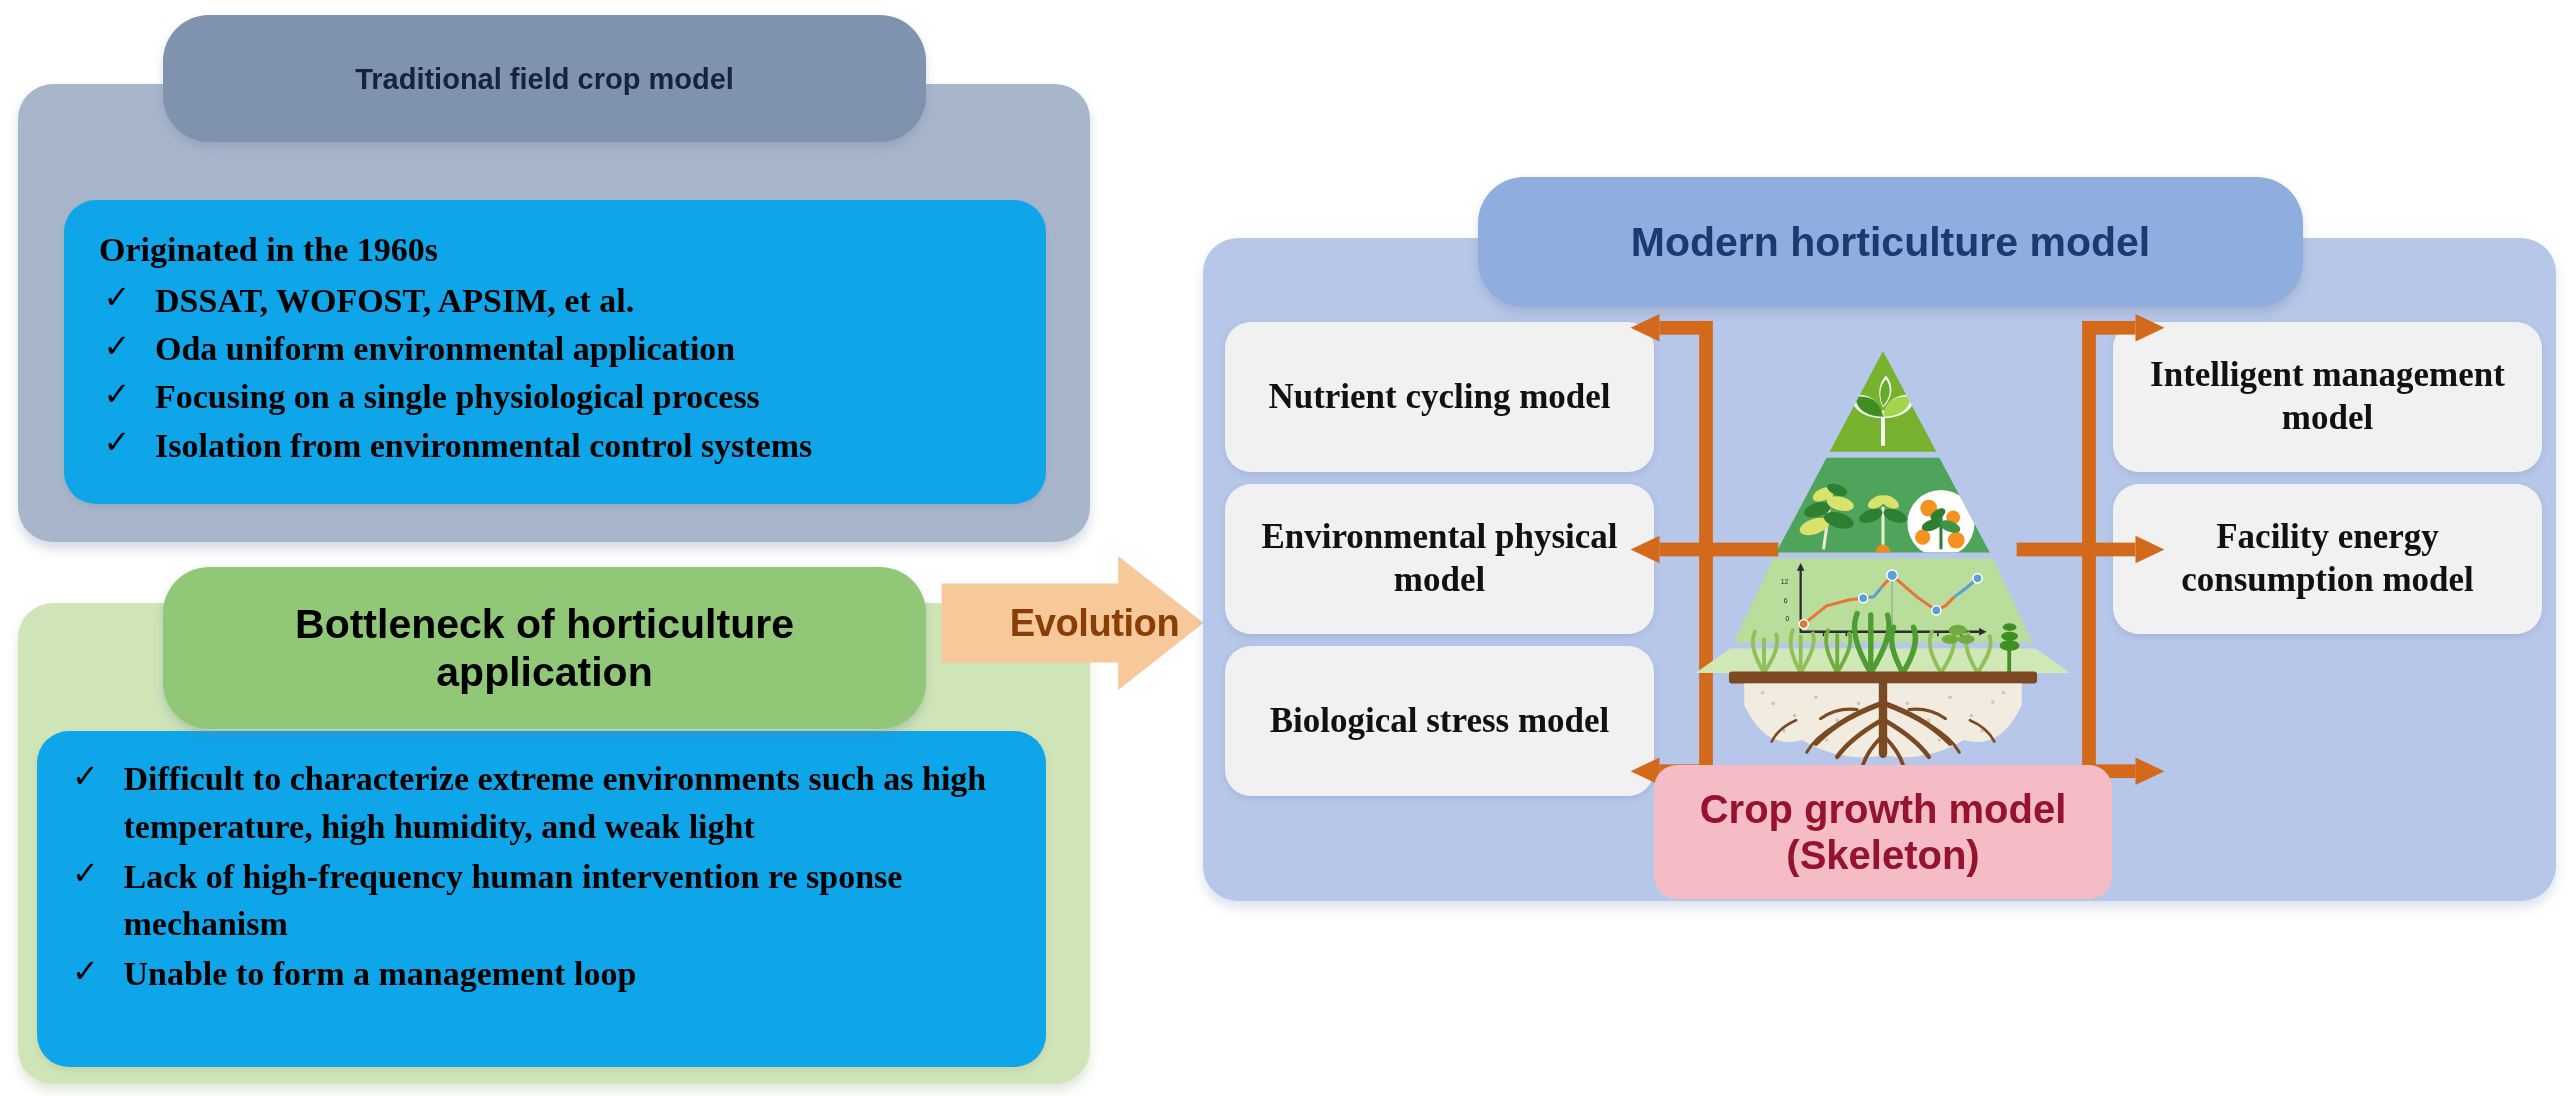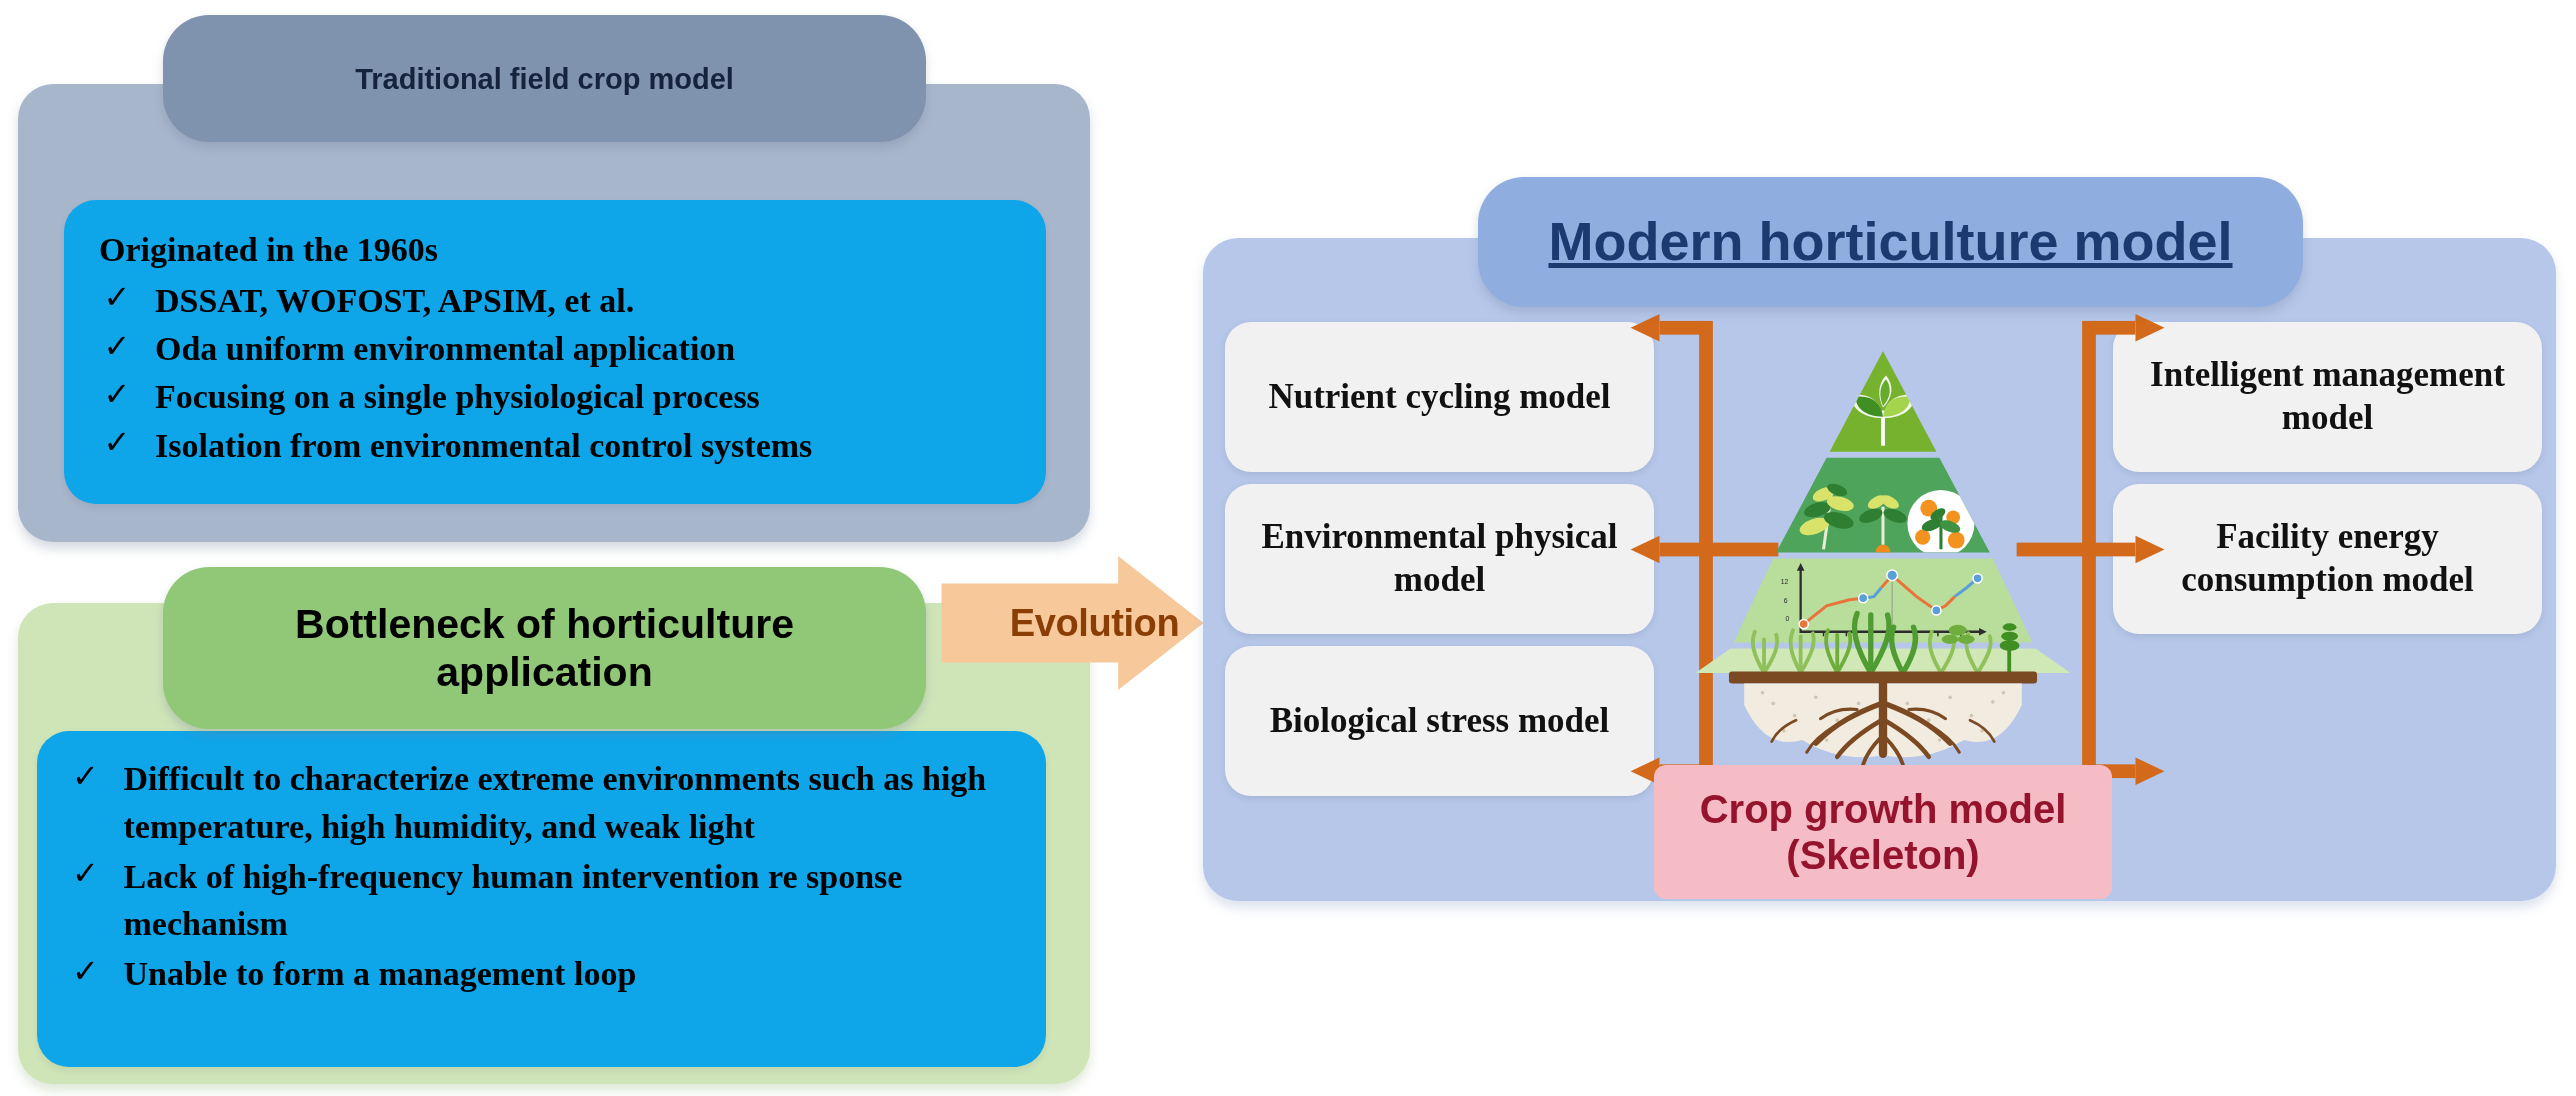--- a/index.html
+++ b/index.html
@@ -73,22 +73,21 @@
     background: #91c877;
     color: #000000;
     font-size: 41px;
     padding: 0 46px;
   }
   .pill-modern {
     left: 1478px; top: 177px;
     width: 825px; height: 130px;
     background: #8fadde;
     color: #1b3a70;
-    font-size: 54px;
-    text-decoration: underline;
+    font-size: 41px;
   }
 
   
   .card-white {
     position: absolute;
     background: #0ea5e9;
     border-radius: 32px;
     box-sizing: border-box;
     box-shadow: 0 3.1px 7.6px rgba(0,0,0,0.07);
   }
@@ -175,21 +174,21 @@
   .mb-row1 { top: 322px; }
   .mb-row2 { top: 484px; }
   .mb-row3 { top: 646px; }
 
   
   .skeleton-box {
     position: absolute;
     left: 1654px; top: 765px;
     width: 458px; height: 134px;
     background: #f6bcc6;
-    border-radius: 12px;
+    border-radius: 23px;
     display: flex;
     flex-direction: column;
     align-items: center;
     justify-content: center;
     text-align: center;
     color: #95132c;
     font-weight: bold;
     font-size: 40px;
     line-height: 1.16;
   }

